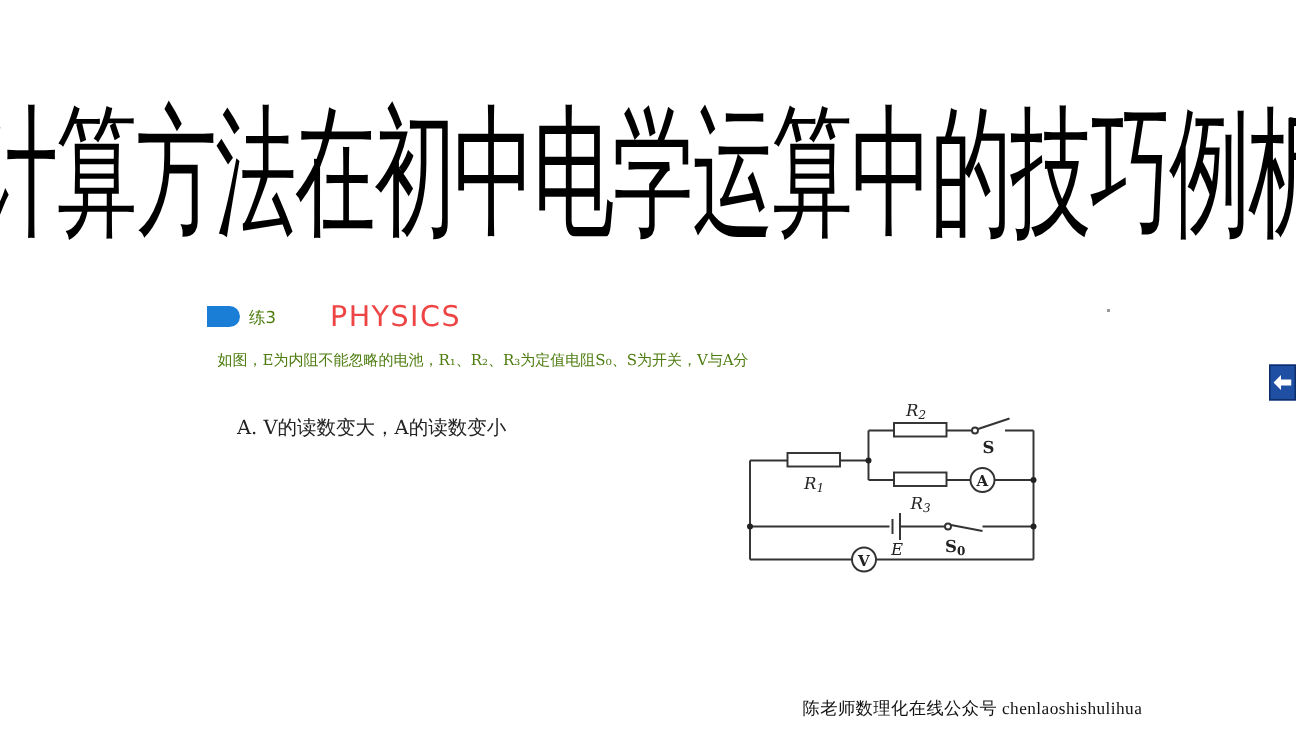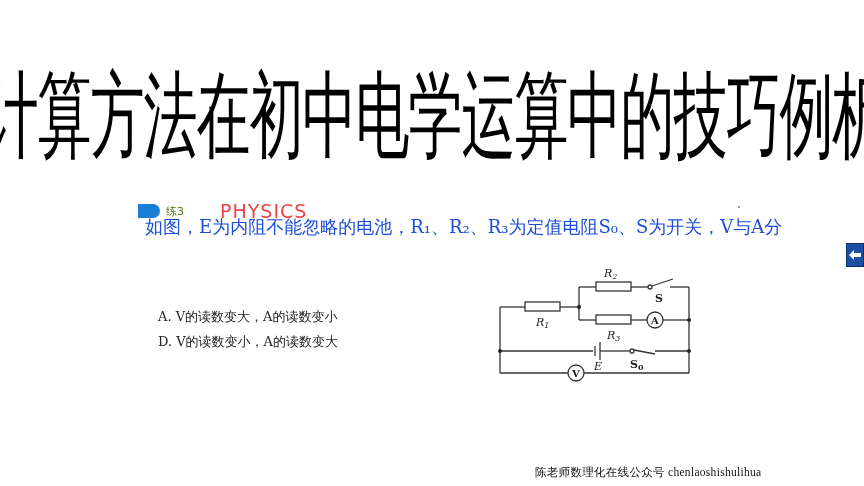--- a/index.html
+++ b/index.html
@@ -11,22 +11,22 @@
     position: absolute; left: 110px; top: 62px; width: 650px; height: 108px;
     display: flex; align-items: center; justify-content: center;
     font-family: "DejaVu Sans", sans-serif; font-size: 54px; color: #000;
     transform: scaleY(1.75); transform-origin: center; letter-spacing: -1px;
     font-weight: normal; white-space: nowrap;
   }
   .header-row { position: absolute; left: 138px; top: 198px; height: 26px; display: flex; align-items: center; }
   .tag-pill { width: 22px; height: 14px; background: #1a7ed6; border-radius: 0 8px 8px 0; margin-right: 6px; }
   .lesson-label { font-family: "DejaVu Sans", sans-serif; font-size: 11px; color: #4d7c0f; margin-right: 22px; }
   .physics-watermark { font-family: "DejaVu Sans", sans-serif; font-weight: normal; font-size: 19px; color: #ef4444; letter-spacing: 1px; margin-left: 14px; }
-  .question { position: absolute; left: 145px; top: 217px; font-size: 18px; line-height: 19px; color: #1d4ed8; white-space: nowrap; }
-  .options { position: absolute; left: 158px; top: 274px; font-size: 13px; line-height: 24.5px; color: #222; margin-top: 31px; }
+  .question { position: absolute; left: 145px; top: 231px; font-size: 10px; line-height: 19px; color: #4d7c0f; white-space: nowrap; }
+  .options { position: absolute; left: 158px; top: 274px; font-size: 13px; line-height: 24.5px; color: #222; }
   .options div { white-space: nowrap; }
   .circuit { position: absolute; left: 490px; top: 265px; }
   .footer { position: absolute; left: 535px; top: 465px; font-family: Liberation Serif, serif; font-size: 11.5px; color: #111; white-space: nowrap; letter-spacing: 0.3px; }
   .back-btn { position: absolute; left: 846px; top: 243px; width: 18px; height: 24px; background: #1f4fa3; border: 1px solid #0d2e6a; box-sizing: border-box; display: flex; align-items: center; justify-content: center; }
   .dot-mark { position: absolute; left: 738px; top: 206px; width: 2px; height: 2px; background: #999; }
 </style>
 </head>
 <body>
 
 <div class="slide-title">计算方法在初中电学运算中的技巧例析</div>
@@ -38,21 +38,20 @@
 </div>
 
 <div class="dot-mark"></div>
 
 <div class="question">
   <div>如图，E为内阻不能忽略的电池，R₁、R₂、R₃为定值电阻S₀、S为开关，V与A分</div>
 </div>
 
 <div class="options">
   <div>A. V的读数变大，A的读数变小</div>
-  <div>D. V的读数变小，A的读数变大</div>
 </div>
 
 <svg class="circuit" width="210" height="120" viewBox="0 0 210 120">
   <g stroke="#333" stroke-width="1.3" fill="none">
 
     <line x1="10" y1="42" x2="10" y2="108"></line>
 
     <line x1="10" y1="42" x2="35" y2="42"></line>
     <rect x="35" y="37" width="35" height="9" fill="#fff"></rect>
     <line x1="70" y1="42" x2="89" y2="42"></line>

